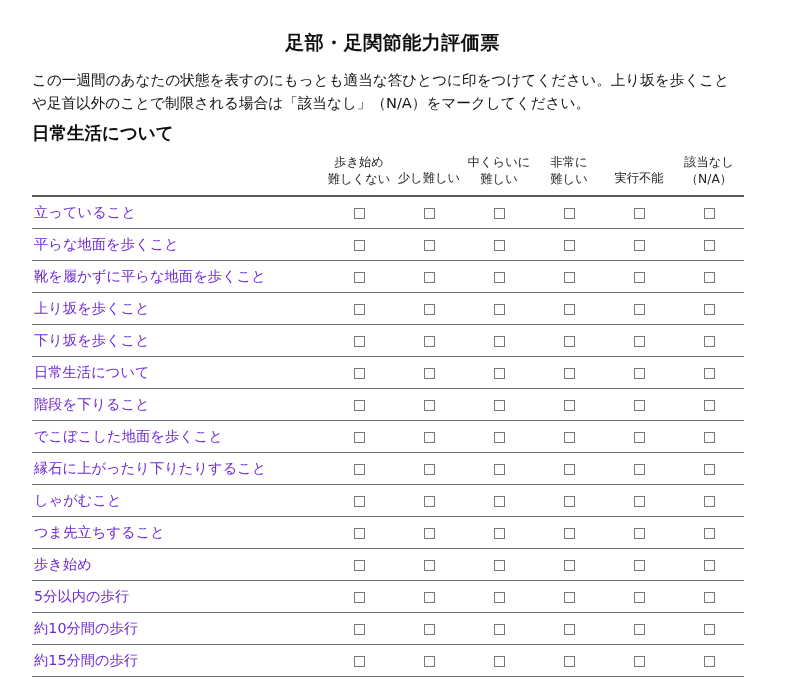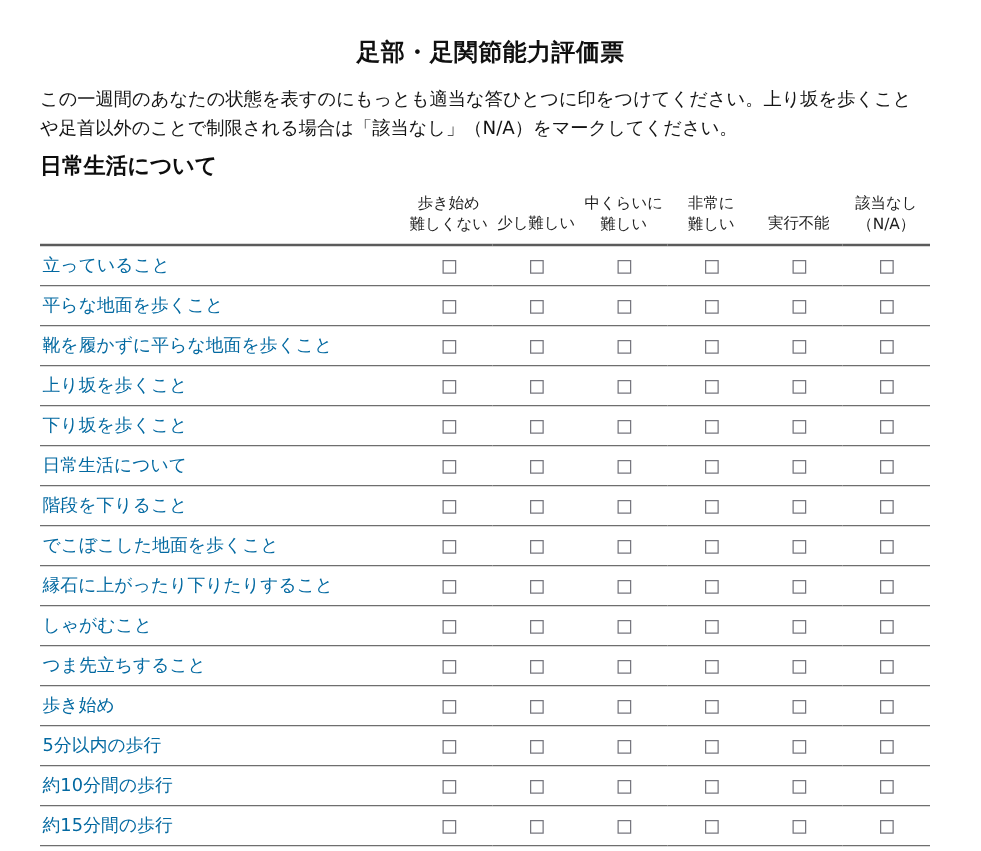--- a/index.html
+++ b/index.html
@@ -102,21 +102,21 @@
   }
 
   tbody td {
     border-bottom: 1.15px solid #6e6e6e;
     height: 31px;
     padding: 0;
     vertical-align: middle;
   }
   tbody td.item-label {
     font-size: 14.2px;
-    color: #0369a1;
+    color: #6d28d9;
     white-space: nowrap;
     padding-left: 2px;
     letter-spacing: 0.1px;
   }
   tbody td.opt-cell {
     text-align: center;
   }
 
   .checkbox {
     display: inline-block;

